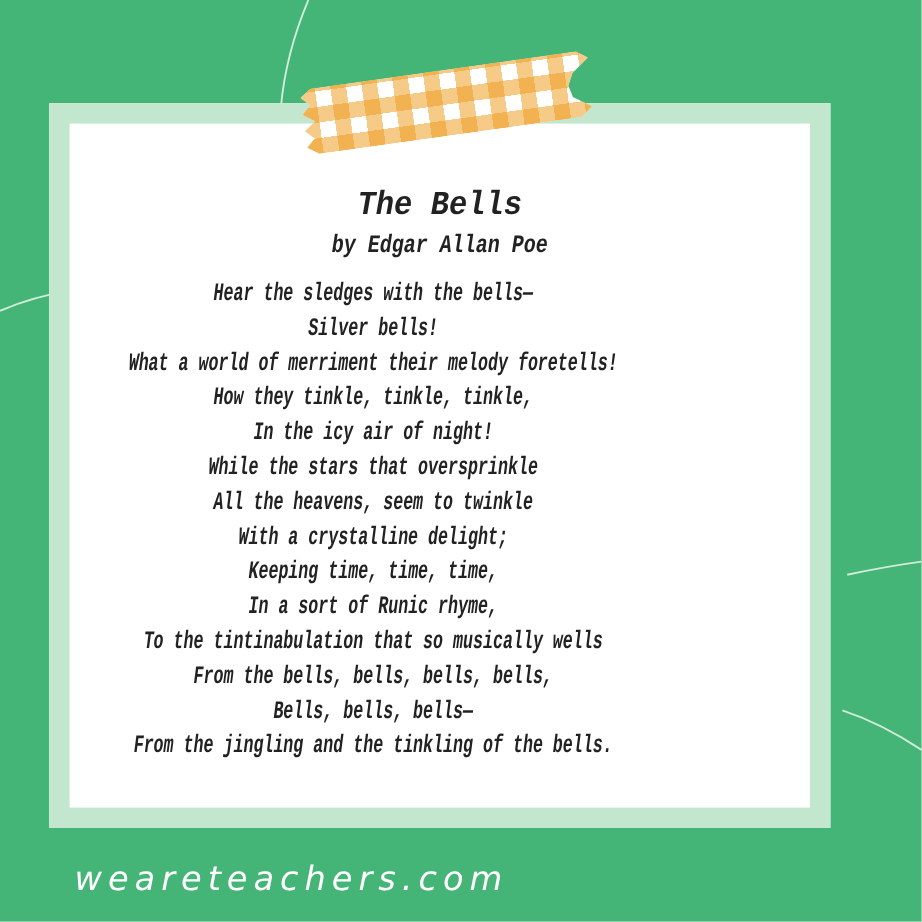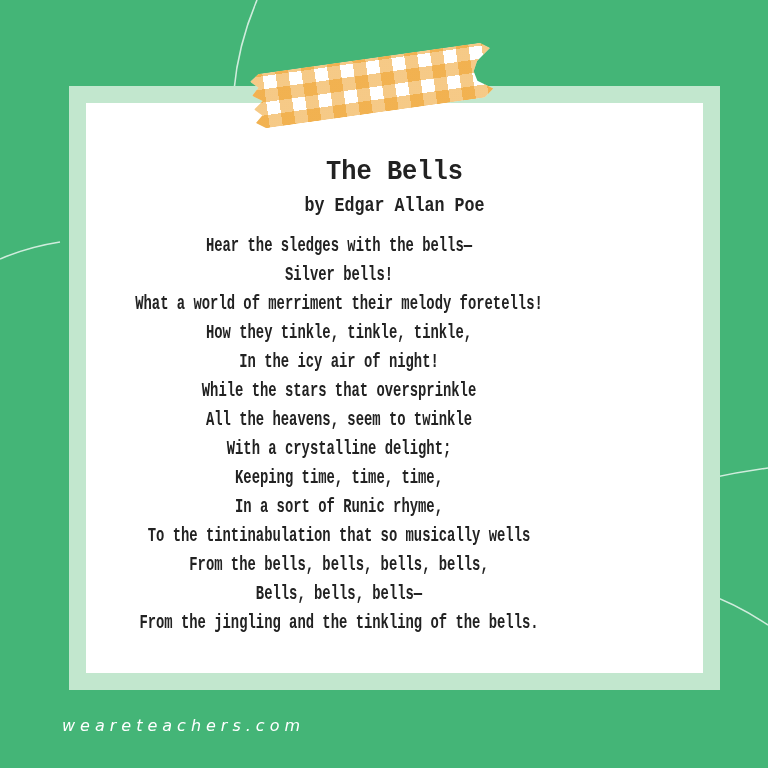--- a/index.html
+++ b/index.html
@@ -14,25 +14,26 @@
 
   
   .arcs {
     position: absolute; left: 0; top: 0; width: 768px; height: 768px;
     z-index: 0;
   }
 
   
   .card {
     position: absolute;
-    left: 69px; top: 86px;
+    left: 41px; top: 86px;
     width: 651px; height: 604px;
     background: #FFFFFF;
     border: 17px solid #C2E7CE;
     z-index: 1;
+    font-style: italic;
   }
   .card-inner {
     width: 100%; height: 100%;
     padding-top: 52px;
     overflow: visible;
   }
 
   .poem-title {
     text-align: center;
     font-size: 28px;
@@ -86,21 +87,21 @@
     z-index: 2;
   }
 
   .site-watermark {
     position: absolute;
     left: 62px; top: 716px;
     z-index: 1;
     color: #FFFFFF;
     font-family: "DejaVu Sans", sans-serif;
     font-style: italic;
-    font-size: 16px;
+    font-size: 28px;
     letter-spacing: 5px;
     white-space: nowrap;
   }
 </style>
 </head>
 <body>
 
 <svg class="arcs" viewBox="0 0 768 768" fill="none" stroke="#FFFFFF" stroke-opacity="0.75" stroke-width="1.6">
   <path d="M257,0 Q238,45 234,90"></path>
   <path d="M0,259 Q28,247 60,242"></path>

